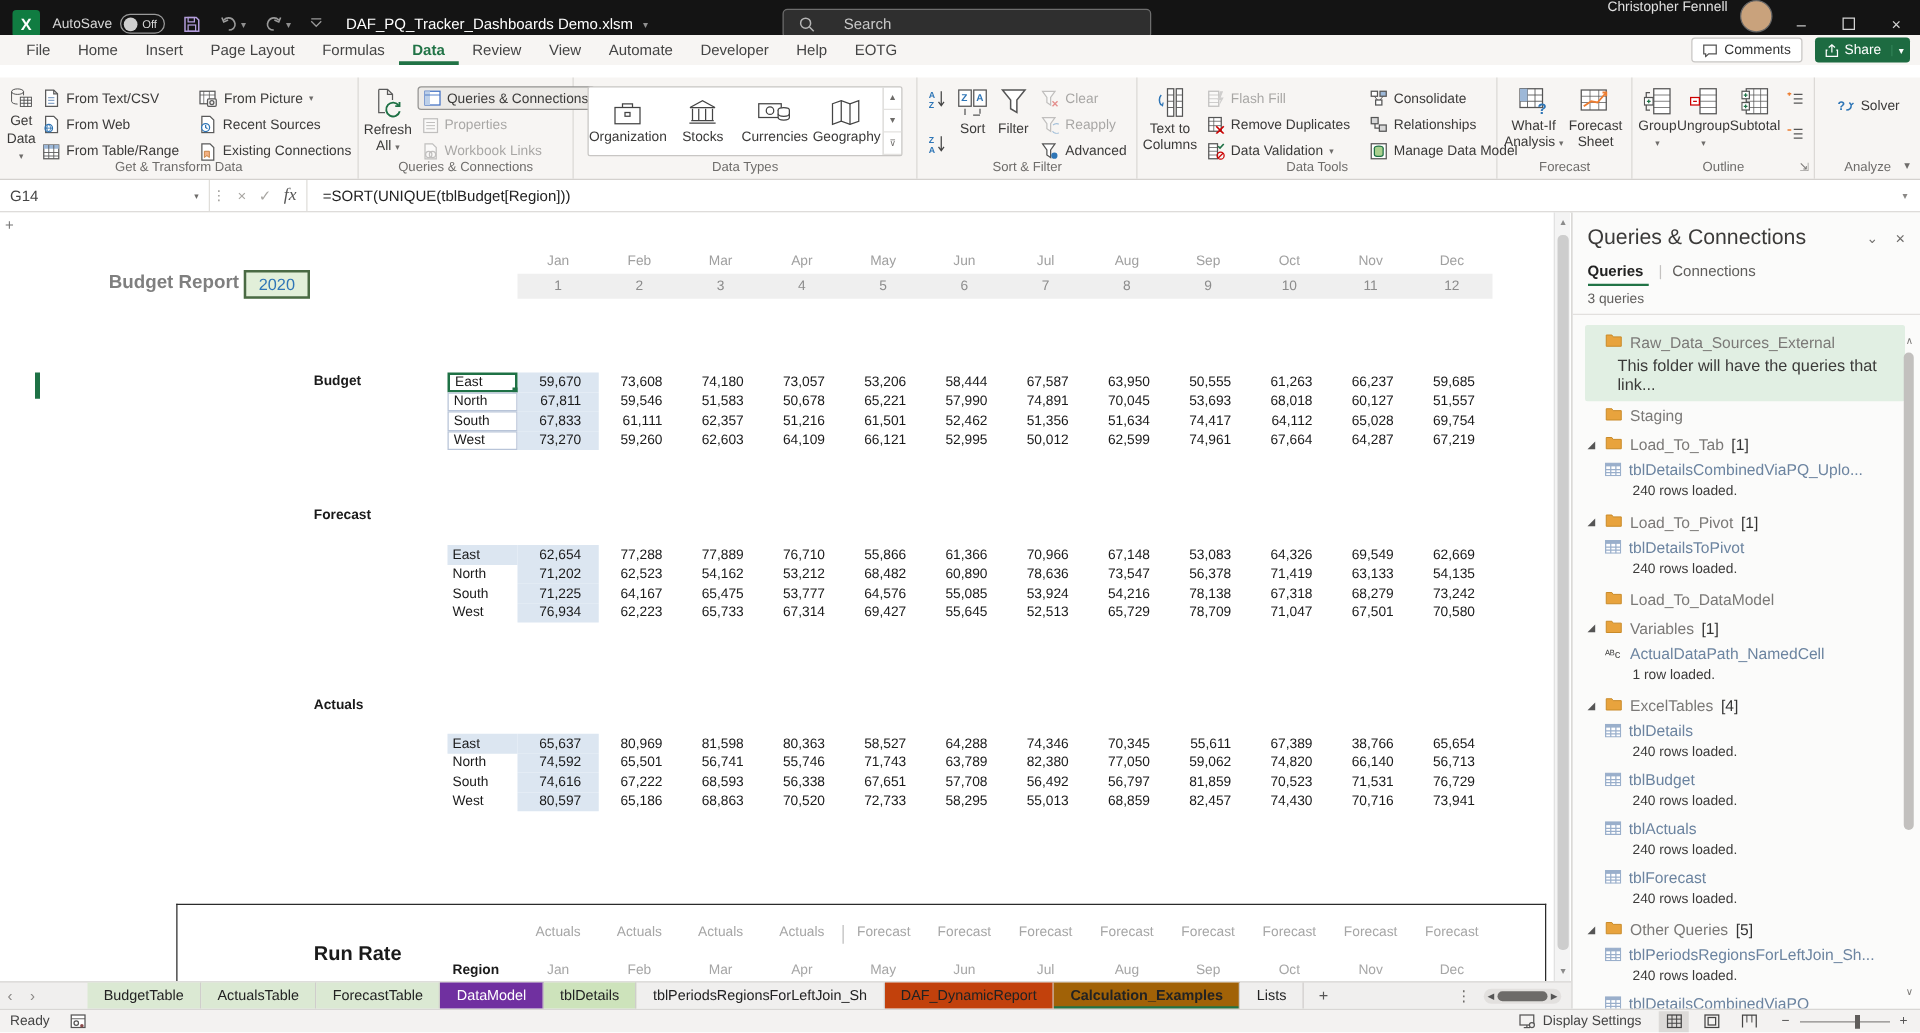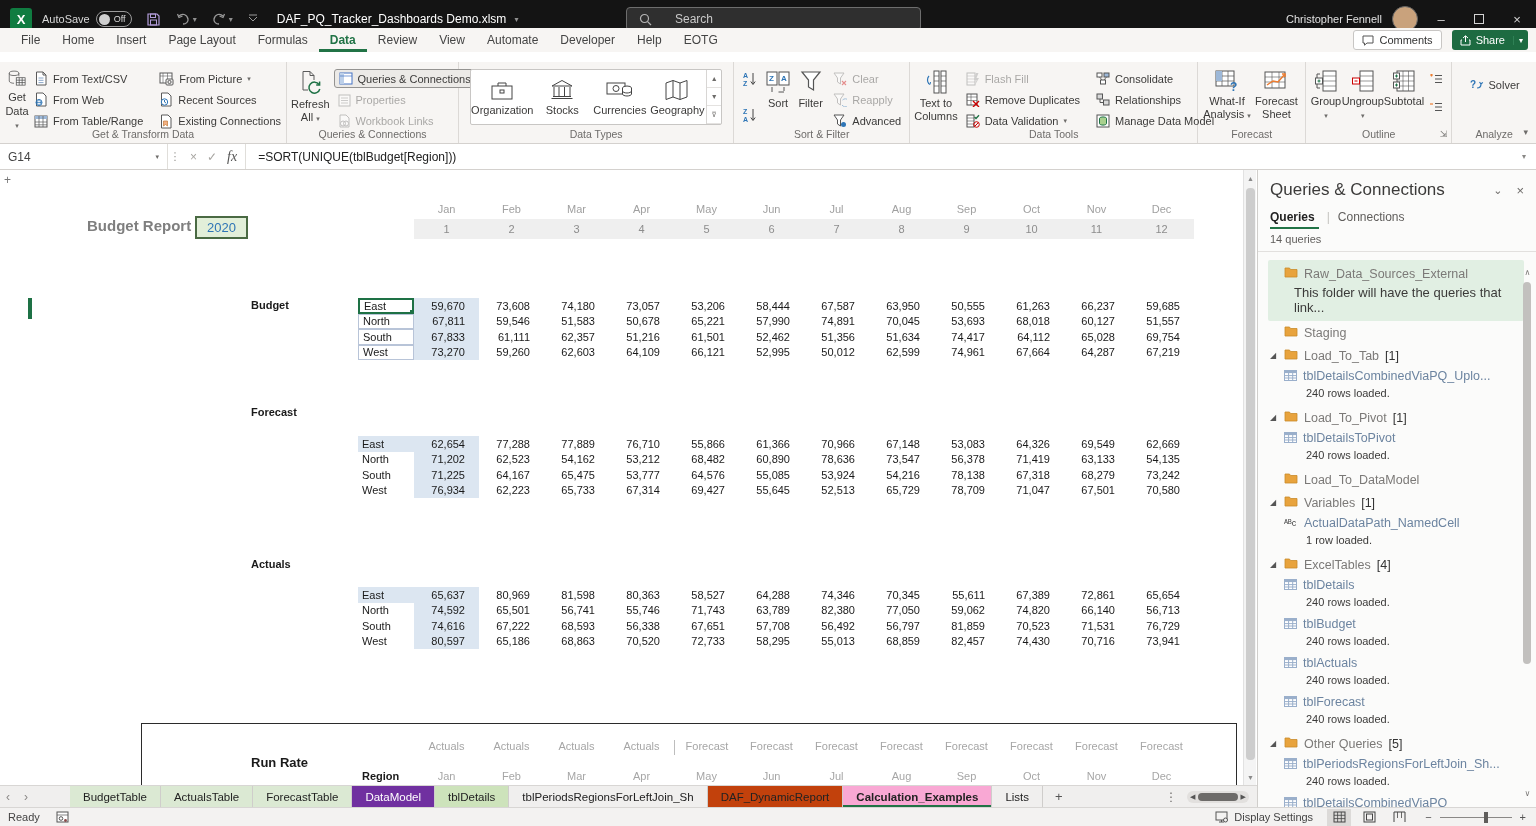--- a/index.html
+++ b/index.html
@@ -11,21 +11,21 @@
   .titlebar { position:absolute; top:0; left:0; width:1536px; height:38px; background:#141414; display:flex; align-items:center; color:#e8e8e8; }
   .xl-logo { width:22px; height:22px; margin:0 10px 0 10px; background:#107c41; border-radius:3px; color:#fff; font-weight:bold; font-size:13px; display:flex; align-items:center; justify-content:center; }
   .autosave { display:flex; align-items:center; gap:6px; font-size:11px; color:#d8d8d8; }
   .toggle { width:36px; height:16px; border:1px solid #9a9a9a; border-radius:9px; display:flex; align-items:center; padding:1px 4px 1px 2px; gap:4px; }
   .knob { width:11px; height:11px; border-radius:50%; background:#cfcfcf; }
   .toggle-label { font-size:9px; color:#d8d8d8; }
   .tb-icon { margin-left:14px; display:flex; align-items:center; color:#b9b9b9; font-size:13px; }
   .tb-dd { font-size:8px; color:#8f8f8f; margin-left:2px; }
   .doc-title { margin-left:18px; font-size:12px; color:#fff; display:flex; align-items:center; gap:6px; }
   .search-box { position:absolute; left:626px; top:7px; width:295px; height:24px; background:#2f2f2f; border:1px solid #6e6e6e; border-radius:4px; display:flex; align-items:center; color:#c9c9c9; font-size:12px; padding-left:48px; gap:8px; }
-  .user-area { position:absolute; right:118px; top:0; height:38px; display:flex; align-items:center; gap:10px; }
+  .user-area { position:absolute; right:118px; top:0; height:38px; display:flex; align-items:flex-start; gap:10px; }
   .user-name { font-size:11px; color:#e0e0e0; }
   .avatar { width:26px; height:26px; border-radius:50%; background:#c9a27c; border:1px solid #666; }
   .win-controls { position:absolute; right:0; top:0; height:38px; display:flex; }
   .win-btn { width:38px; height:38px; display:flex; align-items:center; justify-content:center; color:#d4d4d4; font-size:13px; }
   .max-glyph { width:10px; height:10px; border:1px solid #d4d4d4; }
 
   
   .menubar { position:absolute; top:28px; left:0; width:1536px; height:24px; background:#f7f5f3; display:flex; align-items:center; }
   .menu-tabs { display:flex; align-items:center; padding-left:10px; }
   .mtab { padding:0 11px; height:24px; display:flex; align-items:center; font-size:12px; color:#444; cursor:default; }
@@ -82,21 +82,21 @@
   .vcell { text-align:right; padding-right:14px; display:flex; align-items:center; justify-content:flex-end; color:#1a1a1a; }
   .vcell.jan { background:#dce6f1; }
   .report-table.budget .rcell { border:0.5px solid #b8c4d8; background:#fff; position:relative; }
   .report-table.budget .rcell.first { border:2px solid #1e7145; }
   .fill-handle { position:absolute; right:-2px; bottom:-2px; width:4px; height:4px; background:#1e7145; }
   .report-table.plain .rcell.first { background:#dce6f1; }
   .rr-box { position:absolute; left:141px; top:553px; width:1096px; height:62px; border:1.5px solid #2b2b2b; border-bottom:none; }
   .rr-group-row { position:absolute; left:358px; top:570px; display:grid; grid-template-columns:56px repeat(12,65px); height:15px; font-size:11px; color:#a6a6a6; }
   .rr-gcell { text-align:center; }
   .rr-gcell.divided { border-left:1px solid #bdbdbd; }
-  .rr-label { position:absolute; left:251px; top:585px; font-size:13px; font-weight:bold; color:#1a1a1a; }
+  .rr-label { position:absolute; left:251px; top:585px; font-size:16px; font-weight:bold; color:#1a1a1a; }
   .rr-month-row { position:absolute; left:358px; top:600px; display:grid; grid-template-columns:56px repeat(12,65px); height:16px; font-size:11px; }
   .rr-region { font-weight:bold; color:#1a1a1a; padding-left:4px; }
   .rr-mcell { text-align:center; color:#a6a6a6; }
 
   
   .vscroll { position:absolute; top:170px; left:1243px; width:13px; height:615px; background:#f4f4f4; border-left:1px solid #e2e2e2; }
   .vscroll .arr { position:absolute; left:0; width:13px; height:16px; display:flex; align-items:center; justify-content:center; font-size:7px; color:#8a8a8a; }
   .vscroll .thumb { position:absolute; left:2px; width:9px; border-radius:4px; background:#cdcdcd; }
 
   
@@ -127,21 +127,21 @@
 
   
   .tabbar { position:absolute; top:785px; left:0; width:1257px; height:22px; background:#f0efee; border-top:1px solid #d8d6d4; display:flex; align-items:stretch; }
   .tab-nav { display:flex; align-items:center; padding:0 6px; gap:14px; color:#8a8886; font-size:12px; }
   .sheet-tabs { display:flex; align-items:stretch; margin-left:36px; }
   .stab { display:flex; align-items:center; padding:0 13px; font-size:11.5px; color:#222; border-right:1px solid #cfcdcb; white-space:nowrap; }
   .stab.pale-green { background:#dbe9d3; }
   .stab.pale-green2 { background:#cde3bb; }
   .stab.purple { background:#7030a0; color:#fff; }
   .stab.green { background:#c2410c; }
-  .stab.active { background:#f9a8d4; font-weight:bold; box-shadow:inset 0 -2px 0 #217346; }
+  .stab.active { background:#a16207; font-weight:bold; box-shadow:inset 0 -2px 0 #217346; }
   .stab.plain { background:transparent; }
   .add-tab { display:flex; align-items:center; padding:0 12px; color:#555; font-size:13px; }
   .tab-right { margin-left:auto; display:flex; align-items:center; gap:10px; padding-right:8px; color:#6e6c6a; }
   .hscroll { width:62px; height:12px; background:#e2e0de; border-radius:6px; display:flex; align-items:center; padding:0 3px; gap:3px; font-size:7px; color:#555; }
   .hthumb { flex:1; height:8px; background:#6d6b69; border-radius:4px; }
 
   
   .statusbar { position:absolute; top:807px; left:0; width:1536px; height:19px; background:#f3f2f1; border-top:1px solid #d8d6d4; display:flex; align-items:center; font-size:11px; color:#444; }
   .sb-left { display:flex; align-items:center; gap:16px; padding-left:8px; }
   .sb-right { margin-left:auto; display:flex; align-items:center; gap:14px; padding-right:10px; }
@@ -806,21 +806,21 @@
         <div class="vcell jan">65,637</div>
         <div class="vcell">80,969</div>
         <div class="vcell">81,598</div>
         <div class="vcell">80,363</div>
         <div class="vcell">58,527</div>
         <div class="vcell">64,288</div>
         <div class="vcell">74,346</div>
         <div class="vcell">70,345</div>
         <div class="vcell">55,611</div>
         <div class="vcell">67,389</div>
-        <div class="vcell">72,861</div>
+        <div class="vcell">38,766</div>
         <div class="vcell">65,654</div>
         <div class="rcell">North</div>
         <div class="vcell jan">74,592</div>
         <div class="vcell">65,501</div>
         <div class="vcell">56,741</div>
         <div class="vcell">55,746</div>
         <div class="vcell">71,743</div>
         <div class="vcell">63,789</div>
         <div class="vcell">82,380</div>
         <div class="vcell">77,050</div>
@@ -902,21 +902,21 @@
       <span class="qp-hicons">
         <span>⌄</span>
         <span style="font-size:13px">×</span>
       </span>
     </div>
     <div class="qp-tabs">
       <span class="qp-tab active">Queries</span>
       <span class="qp-tabdiv">|</span>
       <span class="qp-tab">Connections</span>
     </div>
-    <div class="qp-count">14 queries</div>
+    <div class="qp-count">3 queries</div>
     <div class="qlist">
         <div class="sel-block">
           <div class="qrow">
             <div class="spacer"></div>
             <span><svg width="14" height="12" viewBox="0 0 14 12">
                 <path d="M1 2 L5.5 2 L6.5 3.5 L13 3.5 L13 11 L1 11 Z" fill="#E8A33D" stroke="#C98A28" stroke-width="0.8"></path>
               </svg></span>
             <div class="folder-label">Raw_Data_Sources_External</div>
           </div>
           <div class="sel-sub">This folder will have the queries that link...</div>

